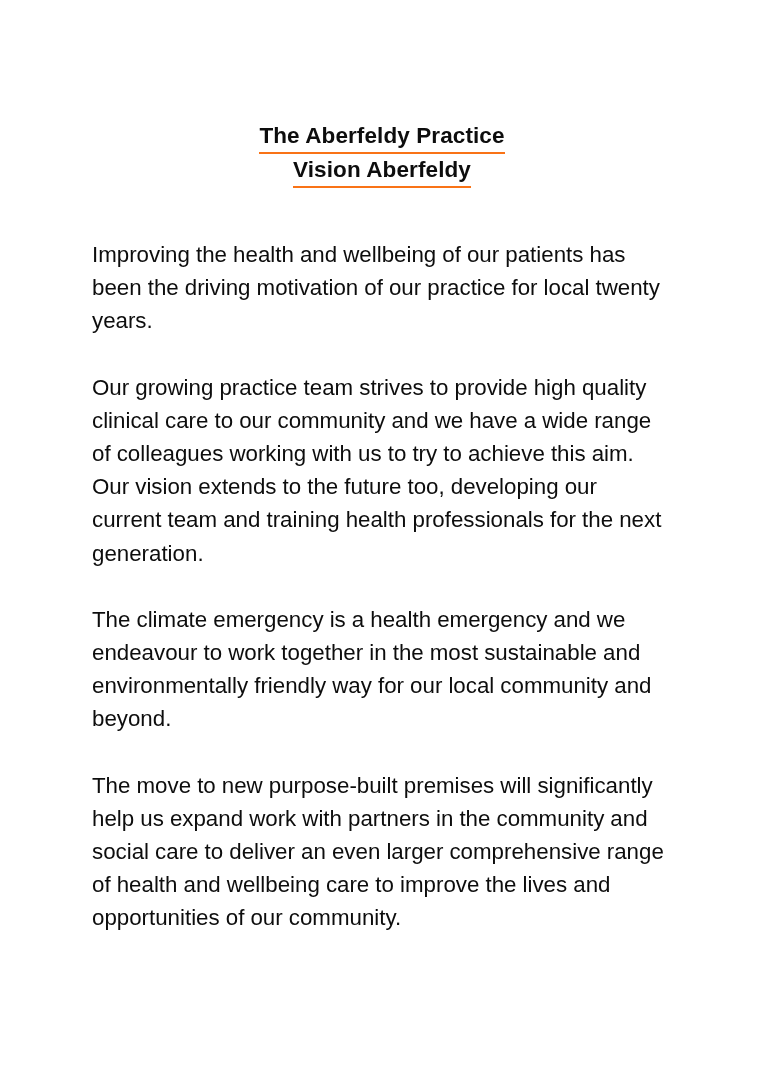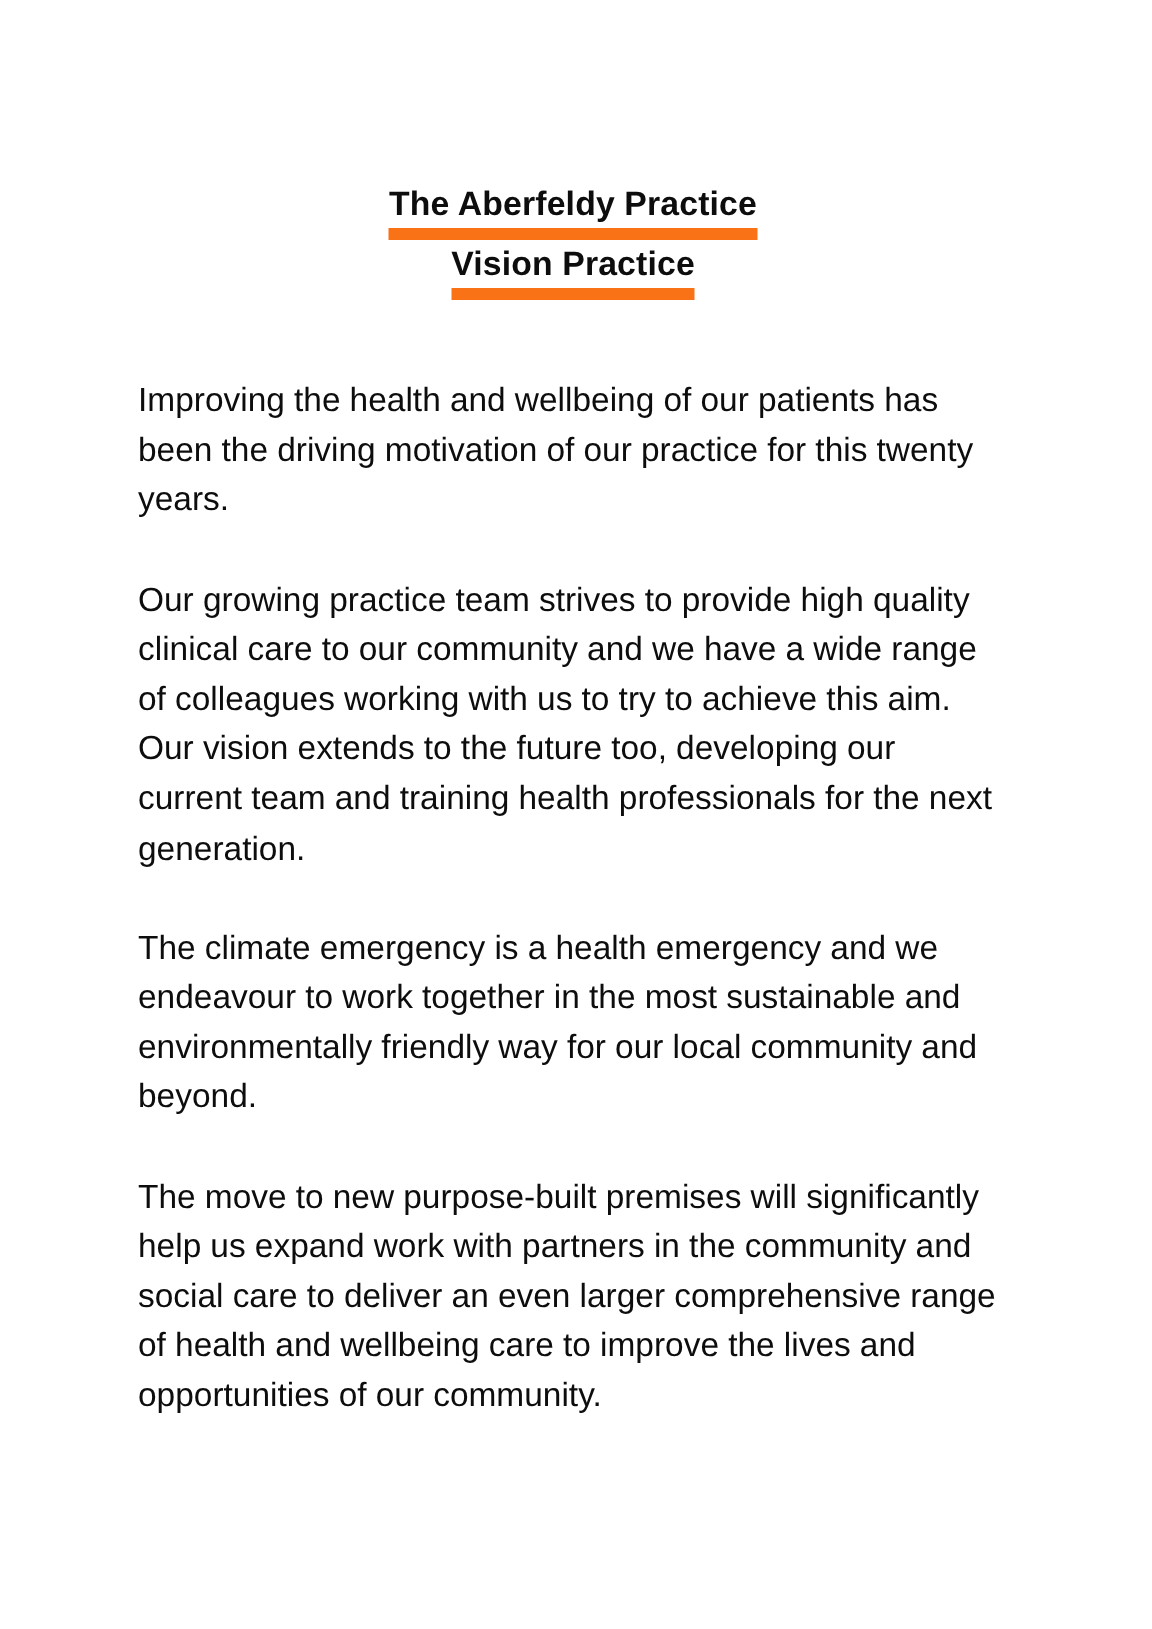--- a/index.html
+++ b/index.html
@@ -34,21 +34,21 @@
     font-size: 22.5px;
     line-height: 31px;
     letter-spacing: 0.1px;
     margin: 0 0 14px 0;
   }
   .doc-title .title-line {
     display: block;
   }
   .doc-title .title-line > span {
     display: inline-block;
-    border-bottom: 8px solid #f97316;
+    border-bottom: 2px solid #f97316;
     padding-bottom: 1px;
   }
   .spacer-after-title {
     height: 36px;
   }
   .para {
     font-size: 22.3px;
     line-height: 33.2px;
     margin: 0 0 33px 0;
     text-align: left;
@@ -59,24 +59,24 @@
   }
 </style>
 </head>
 <body>
 
 <div class="page">
   <div class="doc-body">
 
     <h1 class="doc-title">
       <span class="title-line"><span>The Aberfeldy Practice</span></span>
-      <span class="title-line"><span>Vision Practice</span></span>
+      <span class="title-line"><span>Vision Aberfeldy</span></span>
     </h1>
 
     <div class="spacer-after-title"></div>
 
-    <p class="para">Improving the health and wellbeing of our patients has been the driving motivation of our practice for this twenty years.</p>
+    <p class="para">Improving the health and wellbeing of our patients has been the driving motivation of our practice for local twenty years.</p>
     <p class="para">Our growing practice team strives to provide high quality clinical care to our community and we have a wide range of colleagues working with us to try to achieve this aim. Our vision extends to the future too, developing our current team and training health professionals for the next generation.</p>
     <p class="para">The climate emergency is a health emergency and we endeavour to work together in the most sustainable and environmentally friendly way for our local community and beyond.</p>
     <p class="para">The move to new purpose-built premises will significantly help us expand work with partners in the community and social care to deliver an even larger comprehensive range of health and wellbeing care to improve the lives and opportunities of our community.</p>
 
   </div>
 </div>
 
 </body></html>

